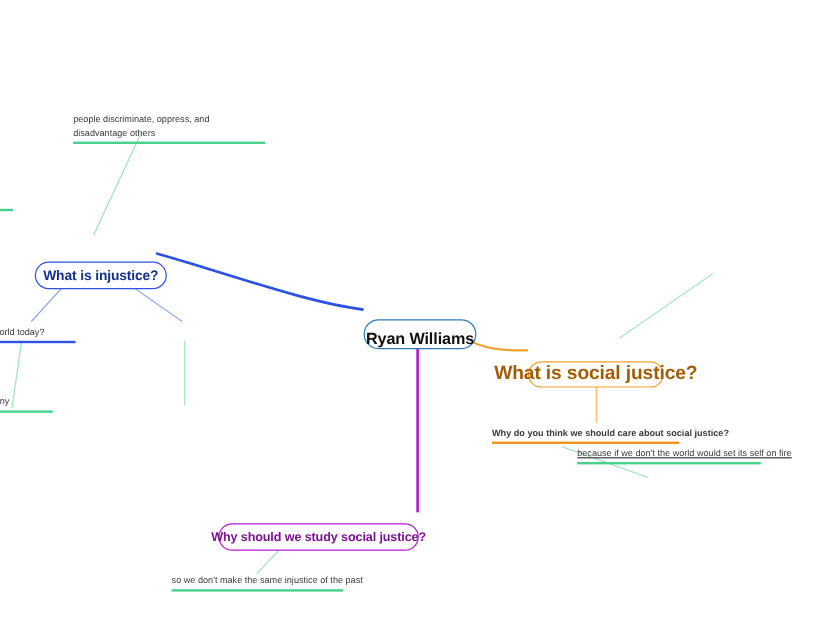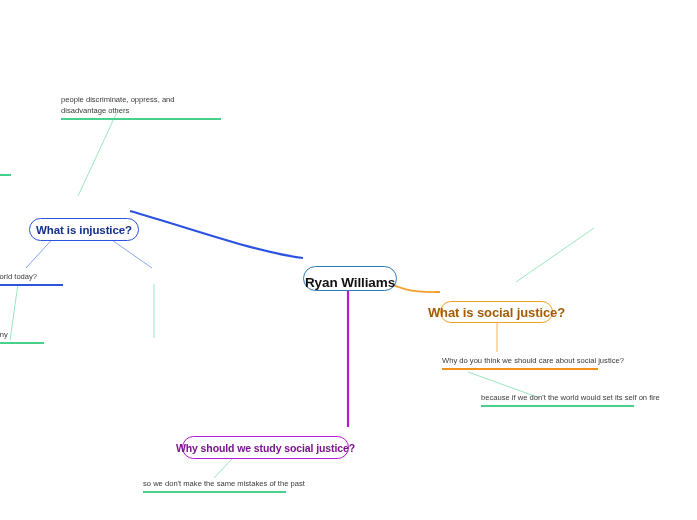--- a/index.html
+++ b/index.html
@@ -21,21 +21,21 @@
     border:1.6px solid #333;
     background:#ffffff;
     font-weight:bold;
     display:flex;align-items:center;justify-content:center;
     padding:0 14px;
     letter-spacing:-0.1px;
     margin-top:20px;
   }
   .pill.root{border-color:#2b7bba;color:#111111;font-size:13.5px;}
   .pill.blue{border-color:#2b52e0;color:#132f8f;font-size:11.5px;}
-  .pill.orange{border-color:#f3a02a;color:#a35c05;font-size:13px;}
+  .pill.orange{border-color:#f3a02a;color:#a35c05;font-size:16px;}
   .pill.purple{border-color:#b31ad6;color:#7b128f;font-size:10.5px;}
 
   
   .leaf{
     font-size:7.6px;
     color:#3a3a3a;
     line-height:11px;
     padding-bottom:2px;
     border-bottom-style:solid;
     box-sizing:border-box;
@@ -101,29 +101,29 @@
   <div class="node leaf green clip" style="left:-42px;top:329px;width:86px;">
     <span>nion about any</span>
   </div>
 
 
   <div class="node pill orange" style="left:440px;top:281px;width:113px;height:22px;">
     <span>What is social justice?</span>
   </div>
 
 
-  <div class="node leaf orange clip" style="left:442px;top:355px;width:156px;">
+  <div class="node leaf orange clip" style="left:410px;top:355px;width:156px;font-weight:bold;">
     <span>Why do you think we should care about social justice?</span>
   </div>
 
-  <div class="node leaf green clip" style="left:481px;top:392px;width:153px;">
+  <div class="node leaf green clip" style="left:481px;top:372px;width:153px;text-decoration:underline;">
     <span>because if we don't the world would set its self on fire</span>
   </div>
 
   <div class="node pill purple" style="left:182px;top:416px;width:167px;height:23px;">
     <span>Why should we study social justice?</span>
   </div>
 
   <div class="node leaf green clip" style="left:143px;top:478px;width:143px;">
-    <span>so we don't make the same mistakes of the past</span>
+    <span>so we don't make the same injustice of the past</span>
   </div>
 
 </div>
 
 </body></html>

